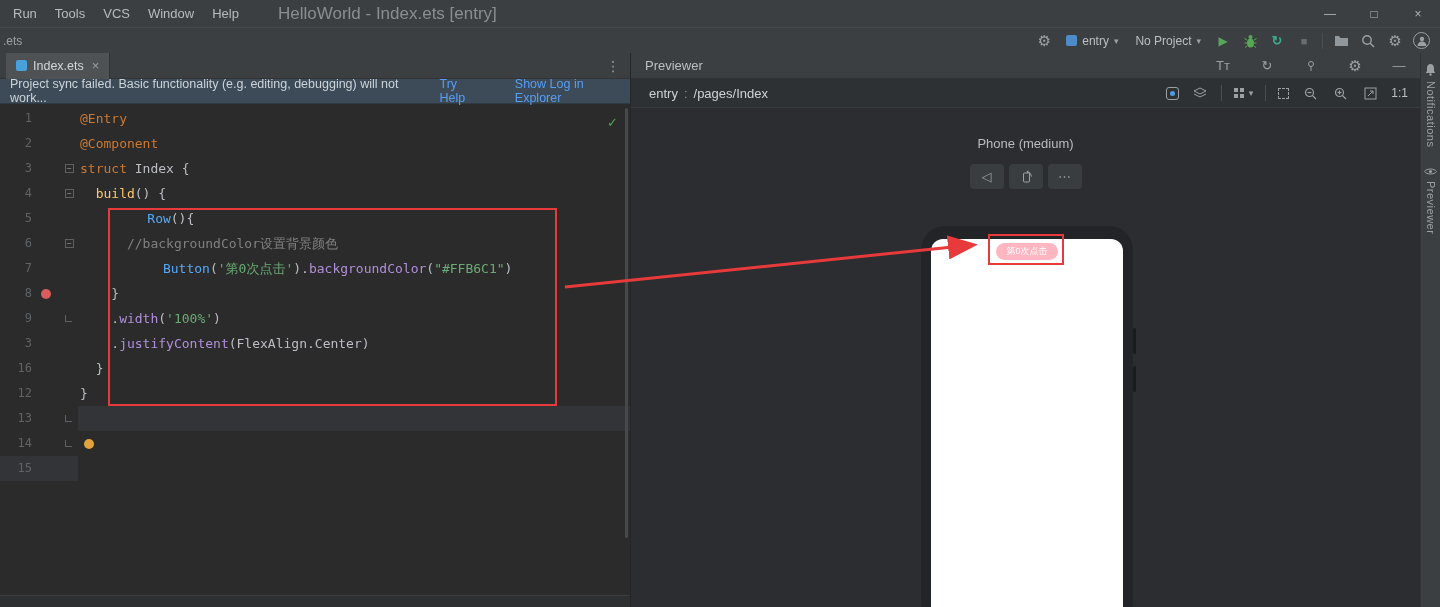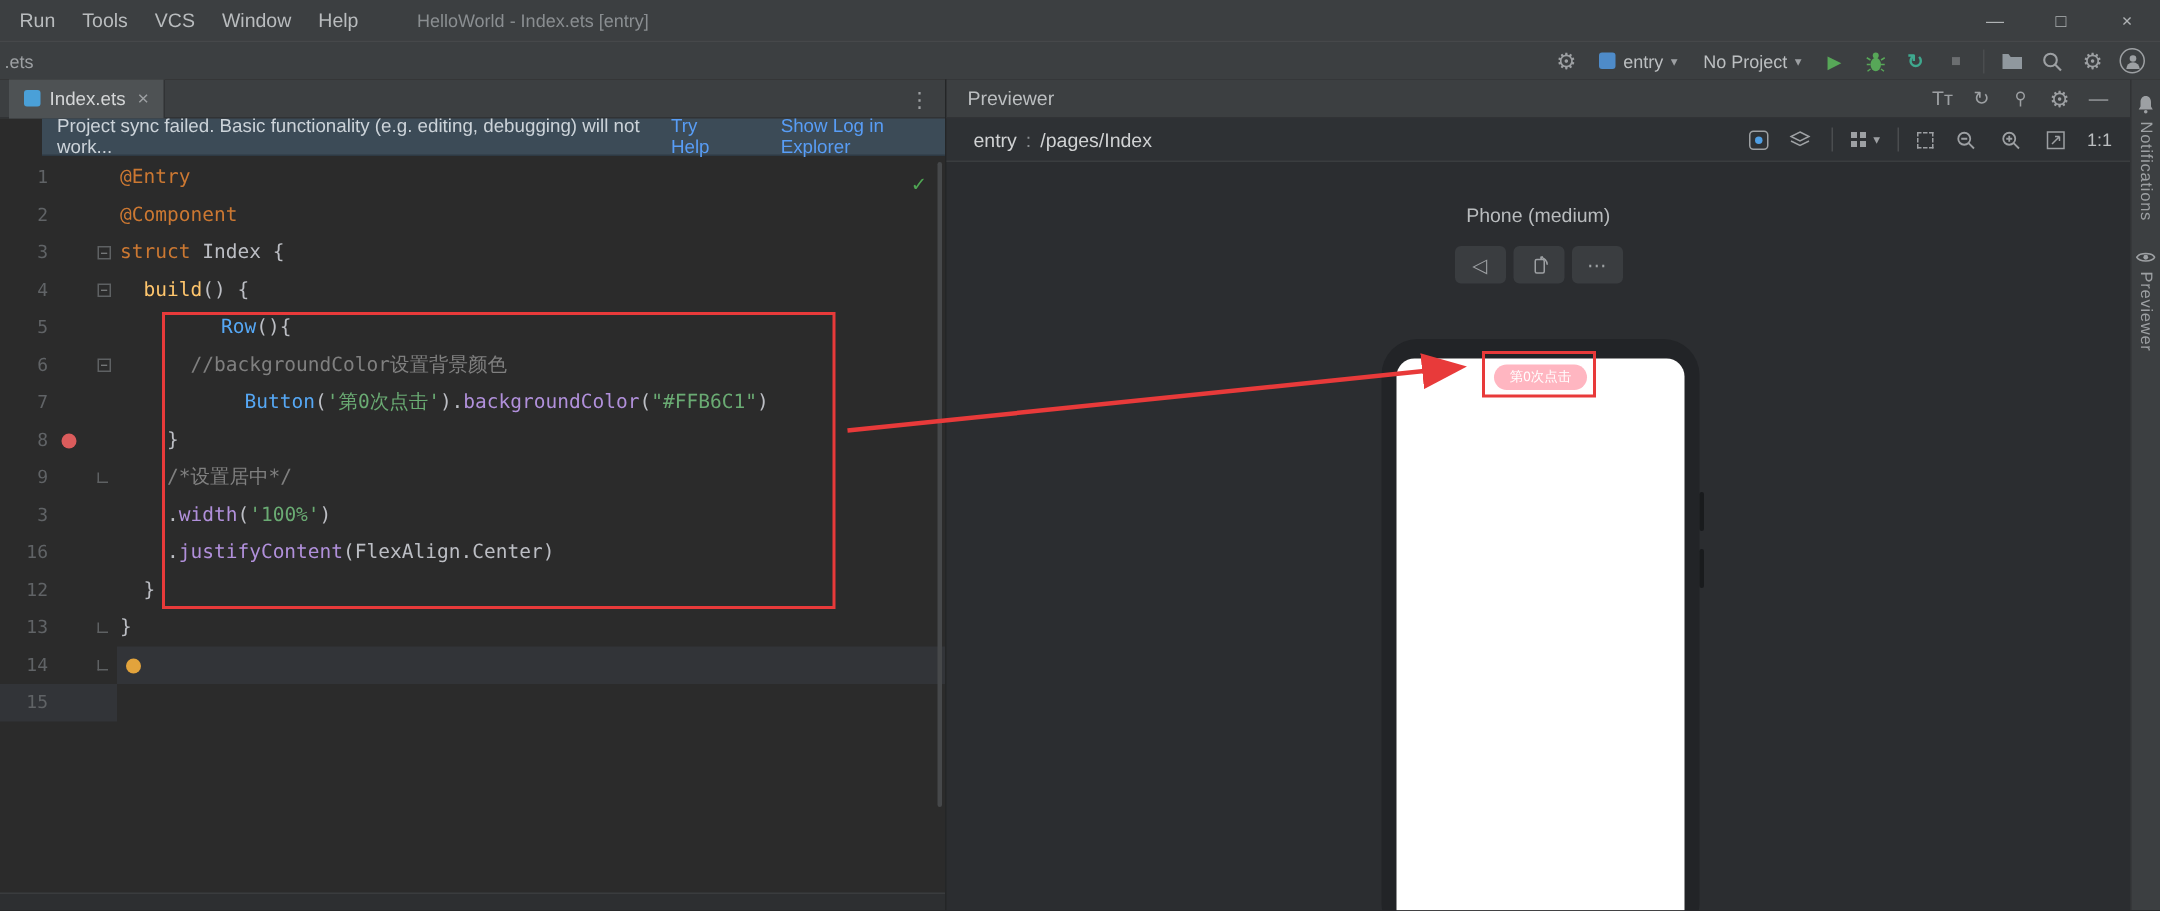--- a/index.html
+++ b/index.html
@@ -4,21 +4,21 @@
 <style>
 *{margin:0;padding:0;box-sizing:border-box;}
 html,body{width:1440px;height:607px;}
 body{background:#2b2b2b;font-family:"Liberation Sans",sans-serif;overflow:hidden;}
 .app{position:relative;width:1440px;height:607px;overflow:hidden;background:#2b2b2b;color:#bbb;}
 
 
 .titlebar{height:27px;background:#3c3f41;display:flex;align-items:center;font-size:13px;color:#b9bcbe;}
 .menus{display:flex;padding-left:4px;}
 .menu-item{padding:0 9px;line-height:27px;cursor:default;}
-.win-title{margin-left:30px;color:#8a8e91;font-size:12px;}
+.win-title{margin-left:30px;color:#8a8e91;font-size:17px;}
 .win-controls{margin-left:auto;display:flex;height:27px;}
 .win-btn{width:44px;display:flex;align-items:center;justify-content:center;color:#b0b3b5;font-size:12px;}
 
 
 .toolbar{height:26px;background:#3c3f41;border-top:1px solid #46484a;display:flex;align-items:center;font-size:12px;color:#9da0a3;}
 .ets-label{padding-left:3px;}
 .toolbar-right{margin-left:auto;display:flex;align-items:center;gap:9px;padding-right:10px;}
 .dd{display:flex;align-items:center;gap:5px;padding:2px 4px;color:#bcbfc1;}
 .caret{font-size:9px;color:#9da0a3;}
 .mod-ico{width:11px;height:11px;border-radius:2px;background:#4e8bc9;}
@@ -33,21 +33,21 @@
 
 .main{display:flex;height:554px;}
 
 
 .editor-panel{width:630px;display:flex;flex-direction:column;background:#2b2b2b;}
 .tabbar{height:26px;background:#3c3f41;display:flex;align-items:center;border-bottom:1px solid #313335;}
 .tab{height:26px;display:flex;align-items:center;gap:6px;padding:0 10px;background:#4e5254;color:#d4d6d7;font-size:12.5px;border-right:1px solid #313335;margin-left:6px;}
 .file-ico{width:11px;height:11px;border-radius:2px;background:#4aa0d8;}
 .tab-close{color:#9da0a3;font-size:13px;margin-left:2px;}
 .kebab{margin-left:auto;padding:0 10px;color:#9da0a3;font-size:14px;}
-.banner{height:25px;background:#3c4b57;border-bottom:1px solid #2e3a44;display:flex;align-items:center;font-size:12.5px;color:#ccd3d9;padding-left:10px;margin-left:28px;}
+.banner{height:25px;background:#3c4b57;border-bottom:1px solid #2e3a44;display:flex;align-items:center;font-size:12.5px;color:#ccd3d9;padding-left:10px;}
 .blink{color:#589df6;}
 .link-1{margin-left:14px;}
 .link-2{margin-left:30px;}
 .code-wrap{flex:1;position:relative;display:flex;font-family:"DejaVu Sans Mono","Liberation Mono",monospace;font-size:13px;line-height:25px;padding-top:2px;overflow:hidden;}
 .gutter{width:78px;flex:none;}
 .gutter-row{height:25px;position:relative;color:#606366;font-size:12px;}
 .gutter-row .ln{display:inline-block;width:32px;text-align:right;}
 .gutter-row.current,.code-line.current{background:#323438;}
 .bp{position:absolute;left:41px;top:8px;width:10px;height:10px;border-radius:50%;background:#db5c5c;}
 .fold{position:absolute;left:65px;}
@@ -65,21 +65,21 @@
 .tk-str{color:#6aab73;}
 .tk-cmt{color:#808080;}
 .tk-pl{color:#bcbec4;}
 .inspect-check{position:absolute;top:6px;right:12px;color:#4fa653;font-size:13px;font-family:"Liberation Sans",sans-serif;}
 .vscroll{position:absolute;top:4px;right:2px;width:3px;height:430px;background:#46484a;border-radius:2px;}
 .editor-bottom{height:12px;background:#2d2f31;border-top:1px solid #3a3c3e;}
 
 
 .previewer-panel{width:790px;display:flex;flex-direction:column;border-left:1px solid #242627;background:#2b2d30;}
 .pv-header{height:26px;background:#3c3f41;display:flex;align-items:center;padding:0 12px 0 14px;font-size:13px;color:#bcbfc1;border-bottom:1px solid #313335;}
-.pv-tools{margin-left:auto;display:flex;align-items:flex-end;gap:8px;color:#9da0a3;font-size:12px;}
+.pv-tools{margin-left:auto;display:flex;align-items:flex-end;gap:26px;color:#9da0a3;font-size:12px;}
 .pv-subheader{height:29px;display:flex;align-items:center;padding:0 12px 0 18px;font-size:13px;color:#d0d2d3;border-bottom:1px solid #3a3d3f;background:#2e3134;}
 .route-sep{color:#8a8e91;padding:0 6px;}
 .pv-subtools{margin-left:auto;display:flex;align-items:center;gap:12px;color:#9da0a3;font-size:12px;}
 .inspect-ico{width:13px;height:13px;border:1px solid #9da0a3;border-radius:3px;position:relative;}
 .inspect-ico::after{content:"";position:absolute;left:3px;top:3px;width:5px;height:5px;border-radius:50%;background:#4f9ee3;}
 .grid-ico{width:4px;height:4px;background:#9da0a3;box-shadow:6px 0 #9da0a3,0 6px #9da0a3,6px 6px #9da0a3;margin:0 7px 6px 0;}
 .grid-dd{display:flex;align-items:center;gap:4px;}
 .frame-ico{width:11px;height:11px;border:1px dashed #9da0a3;}
 .ratio{font-size:12px;color:#bcbfc1;}
 .pv-canvas{flex:1;position:relative;overflow:hidden;}
@@ -210,21 +210,20 @@
           </div>
         <div class="code-col">
             <div class="code-line"><span class="tk-ann">@Entry</span></div>
             <div class="code-line"><span class="tk-ann">@Component</span></div>
             <div class="code-line"><span class="tk-kw">struct</span><span class="tk-pl"> </span><span class="tk-type">Index</span><span class="tk-pl"> {</span></div>
             <div class="code-line"><span class="tk-pl">  </span><span class="tk-fn">build</span><span class="tk-pl">() {</span></div>
             <div class="code-line"><span class="tk-pl">    </span><span class="tk-call">Row</span><span class="tk-pl">(){</span></div>
             <div class="code-line"><span class="tk-pl">      </span><span class="tk-cmt">//backgroundColor设置背景颜色</span></div>
             <div class="code-line"><span class="tk-pl">      </span><span class="tk-call">Button</span><span class="tk-pl">(</span><span class="tk-str">'第0次点击'</span><span class="tk-pl">).</span><span class="tk-meth">backgroundColor</span><span class="tk-pl">(</span><span class="tk-str">"#FFB6C1"</span><span class="tk-pl">)</span></div>
             <div class="code-line"><span class="tk-pl">    }</span></div>
-            <div class="code-line"><span class="tk-pl">    </span><span class="tk-cmt">/*设置居中*/</span></div>
             <div class="code-line"><span class="tk-pl">    .</span><span class="tk-meth">width</span><span class="tk-pl">(</span><span class="tk-str">'100%'</span><span class="tk-pl">)</span></div>
             <div class="code-line"><span class="tk-pl">    .</span><span class="tk-meth">justifyContent</span><span class="tk-pl">(</span><span class="tk-pl">FlexAlign.Center</span><span class="tk-pl">)</span></div>
             <div class="code-line"><span class="tk-pl">  }</span></div>
             <div class="code-line"><span class="tk-pl">}</span></div>
             <div class="code-line current"></div>
           </div>
         <span class="inspect-check">✓</span>
         <div class="vscroll"></div>
       </div>
 

